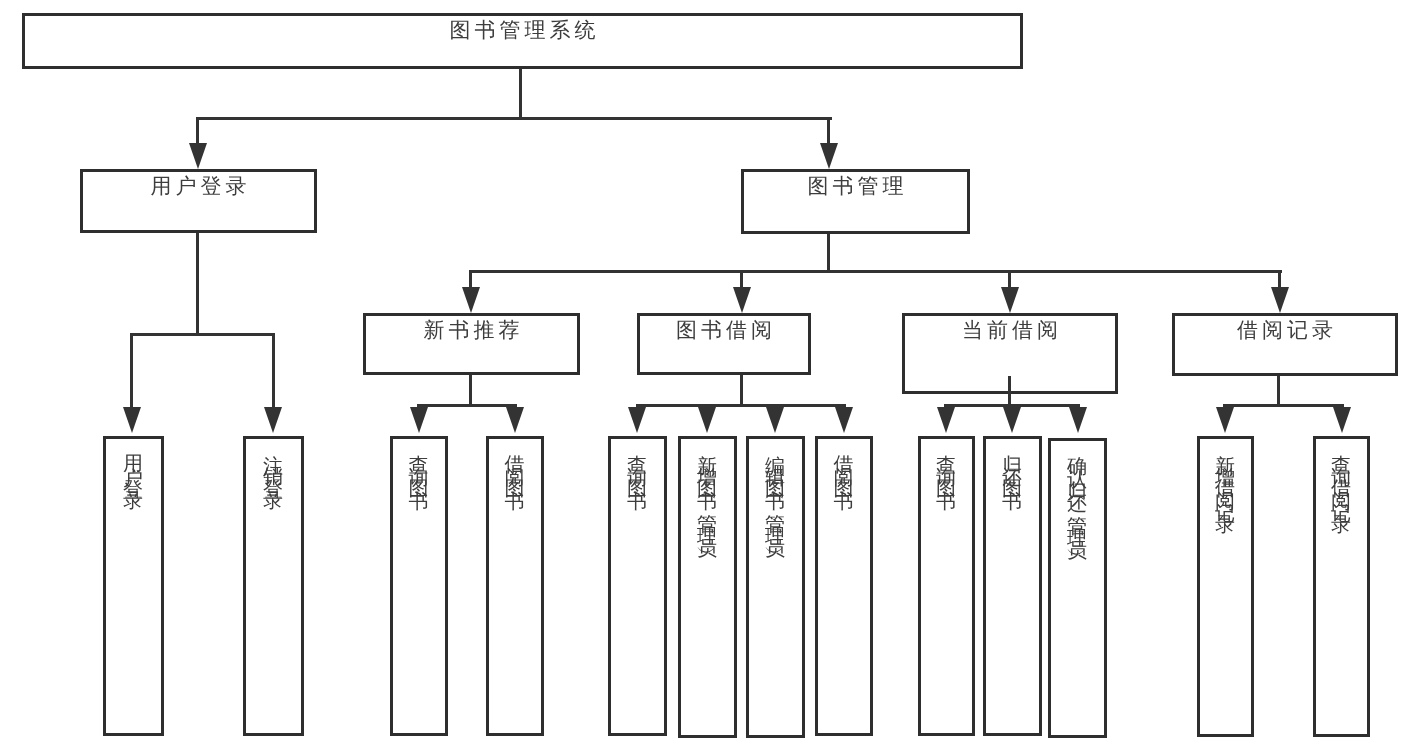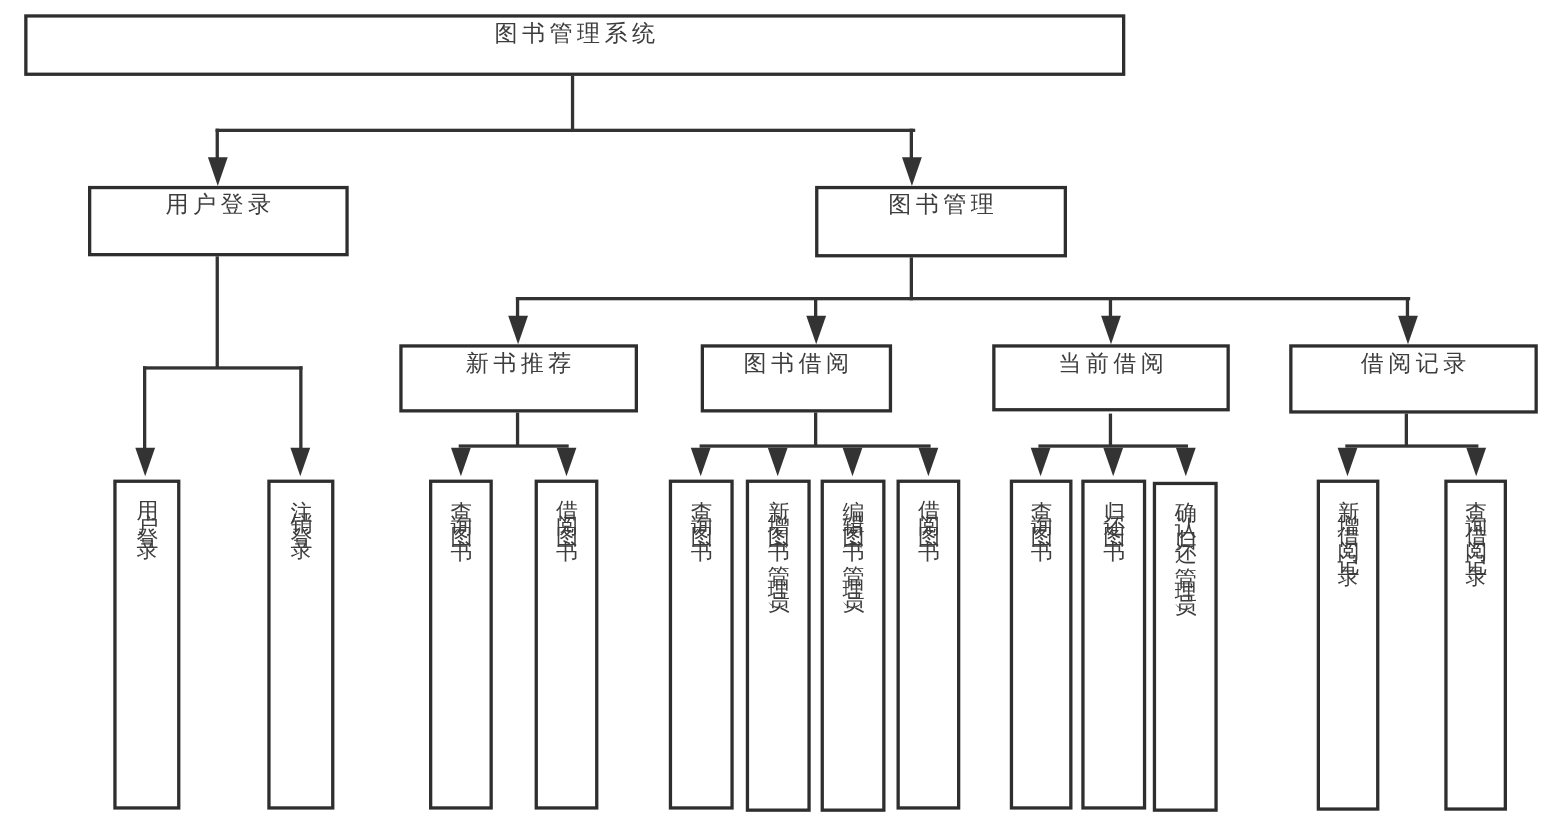--- a/index.html
+++ b/index.html
@@ -91,21 +91,21 @@
   <div class="arrow" style="left:1001px;top:287px"></div>
   <div class="line-v" style="left:1278px;top:270px;height:18px"></div>
   <div class="arrow" style="left:1271px;top:287px"></div>
 
   <div class="box" style="left:363px;top:313px;width:217px;height:62px">
     <span class="h-label">新书推荐</span>
   </div>
   <div class="box" style="left:637px;top:313px;width:174px;height:62px">
     <span class="h-label">图书借阅</span>
   </div>
-  <div class="box" style="left:902px;top:313px;width:216px;height:61px">
+  <div class="box" style="left:902px;top:313px;width:216px;height:81px">
     <span class="h-label">当前借阅</span>
   </div>
   <div class="box" style="left:1172px;top:313px;width:226px;height:63px">
     <span class="h-label">借阅记录</span>
   </div>
 
   <div class="line-v" style="left:469px;top:375px;height:31px"></div>
   <div class="line-h" style="left:417px;top:404px;width:100px"></div>
   <div class="arrow" style="left:410px;top:407px"></div>
   <div class="arrow" style="left:506px;top:407px"></div>

